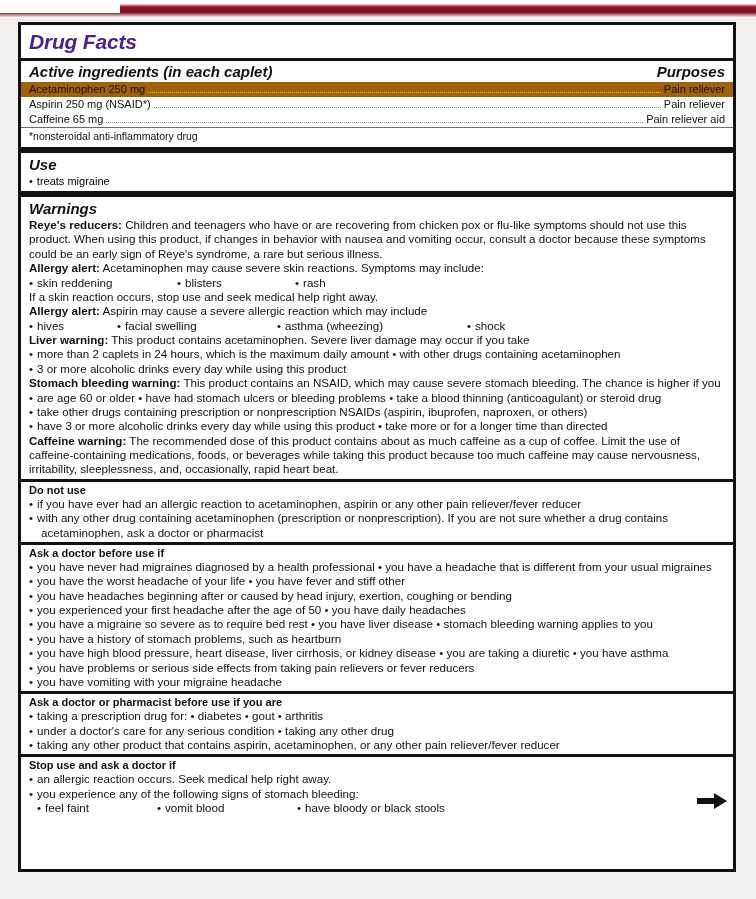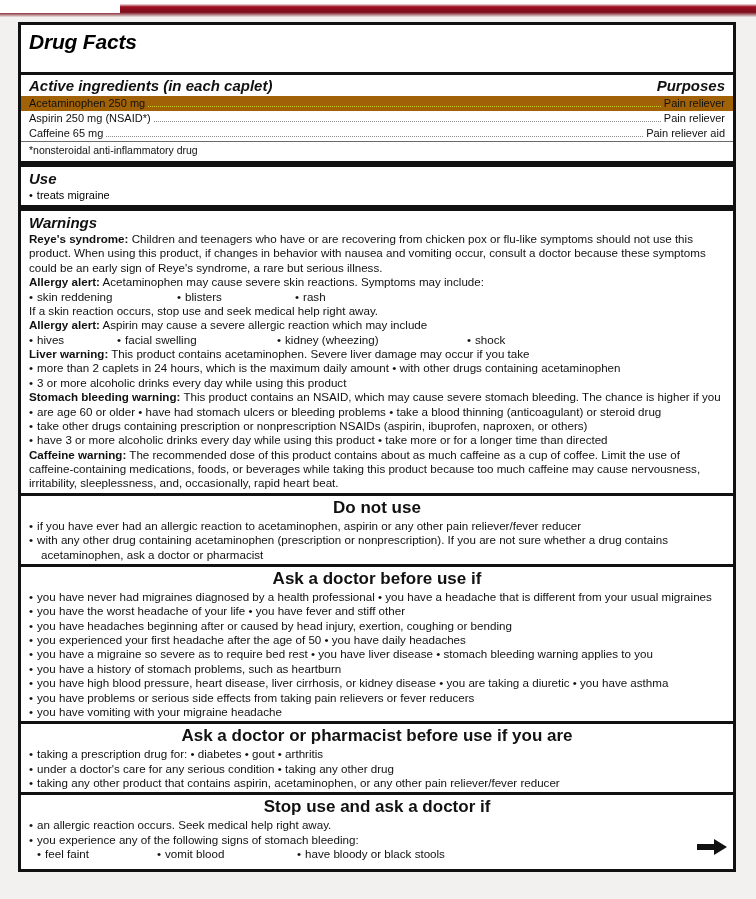--- a/index.html
+++ b/index.html
@@ -64,22 +64,22 @@
     border-top: 1px solid #6b6b6b;
     margin: 0;
   }
 
   
   .title {
     font-size: 21px;
     font-weight: bold;
     font-style: italic;
     letter-spacing: -0.2px;
-    padding: 5px 8px 18px 8px;
-    color: #000000;
+    padding: 5px 8px 4px 8px;
+    color: #4c1d95;
   }
 
   
   .ai-head {
     display: flex;
     justify-content: space-between;
     align-items: center;
     font-size: 15px;
     font-weight: bold;
     font-style: italic;
@@ -117,25 +117,24 @@
 
   
   .sec-head {
     font-size: 15px;
     font-weight: bold;
     font-style: italic;
     padding: 3px 8px 1px 8px;
     color: #111;
   }
   .sub-head {
-    font-size: 17px;
+    font-size: 11px;
     font-weight: bold;
     padding: 2px 8px 1px 8px;
     color: #111;
-    text-align: center;
   }
   .line {
     font-size: 11.6px;
     line-height: 1.24;
     padding: 0 8px 0 8px;
     color: #111;
   }
   .line.ind { padding-left: 20px; }
   .b { font-weight: bold; }
   .bullet::before {
@@ -219,37 +218,37 @@
 
     <div class="rule-thick"></div>
 
     <div class="sec-head">Use</div>
     <div class="use-bullet bullet">treats migraine</div>
 
     <div class="rule-thick"></div>
 
     <div class="sec-head">Warnings</div>
 
-    <div class="line"><span class="b">Reye's syndrome:</span> <span>Children and teenagers who have or are recovering from chicken pox or flu-like symptoms should not use this</span></div>
+    <div class="line"><span class="b">Reye's reducers:</span> <span>Children and teenagers who have or are recovering from chicken pox or flu-like symptoms should not use this</span></div>
     <div class="line">product. When using this product, if changes in behavior with nausea and vomiting occur, consult a doctor because these symptoms</div>
     <div class="line">could be an early sign of Reye's syndrome, a rare but serious illness.</div>
 
     <div class="line"><span class="b">Allergy alert:</span> <span>Acetaminophen may cause severe skin reactions. Symptoms may include:</span></div>
     <div class="cols c-skin">
       <span class="bullet">skin reddening</span>
       <span class="bullet">blisters</span>
       <span class="bullet">rash</span>
     </div>
     <div class="line">If a skin reaction occurs, stop use and seek medical help right away.</div>
 
     <div class="line"><span class="b">Allergy alert:</span> <span>Aspirin may cause a severe allergic reaction which may include</span></div>
     <div class="cols c-allergy">
       <span class="bullet">hives</span>
       <span class="bullet">facial swelling</span>
-      <span class="bullet">kidney (wheezing)</span>
+      <span class="bullet">asthma (wheezing)</span>
       <span class="bullet">shock</span>
     </div>
 
     <div class="line"><span class="b">Liver warning:</span> <span>This product contains acetaminophen. Severe liver damage may occur if you take</span></div>
     <div class="line bullet">more than 2 caplets in 24 hours, which is the maximum daily amount  • with other drugs containing acetaminophen</div>
     <div class="line bullet">3 or more alcoholic drinks every day while using this product</div>
 
     <div class="line"><span class="b">Stomach bleeding warning:</span> <span>This product contains an NSAID, which may cause severe stomach bleeding. The chance is higher if you</span></div>
     <div class="line bullet">are age 60 or older  • have had stomach ulcers or bleeding problems  • take a blood thinning (anticoagulant) or steroid drug</div>
     <div class="line bullet">take other drugs containing prescription or nonprescription NSAIDs (aspirin, ibuprofen, naproxen, or others)</div>

